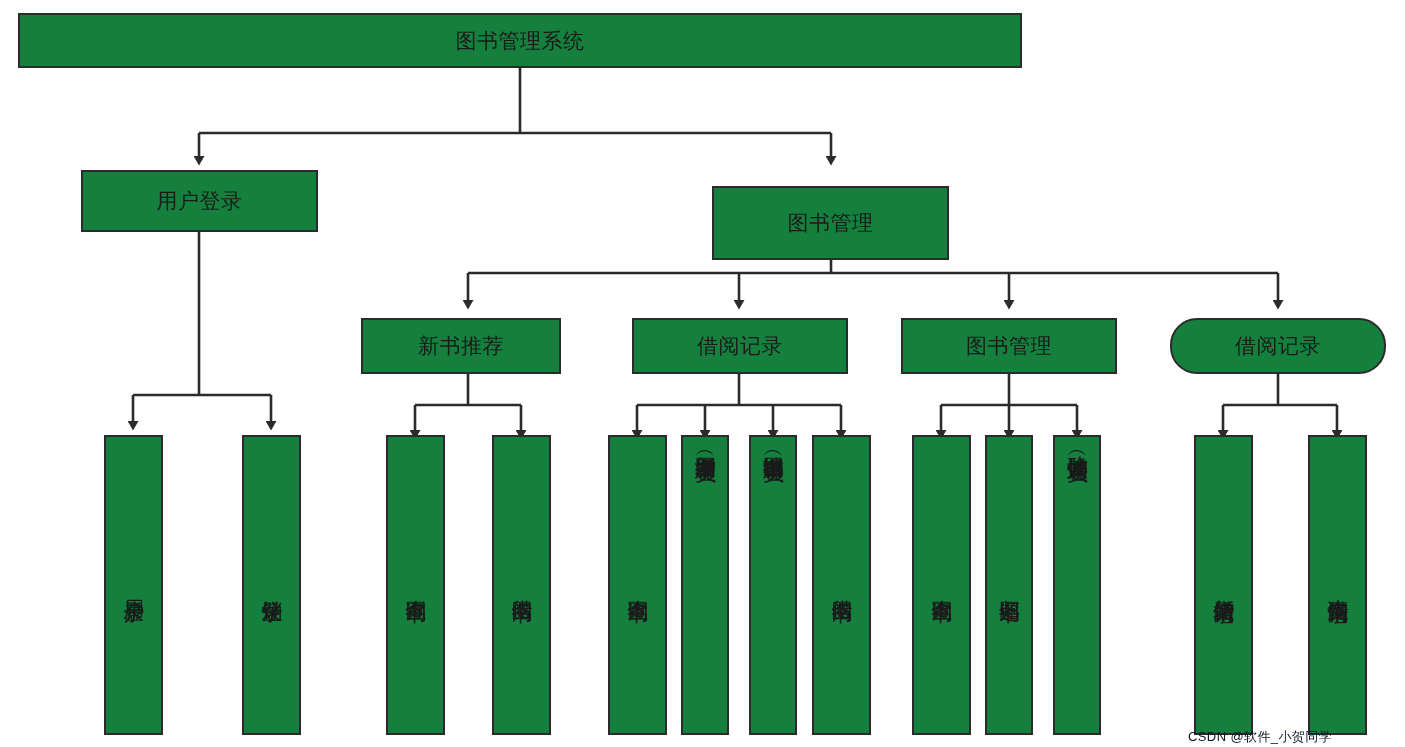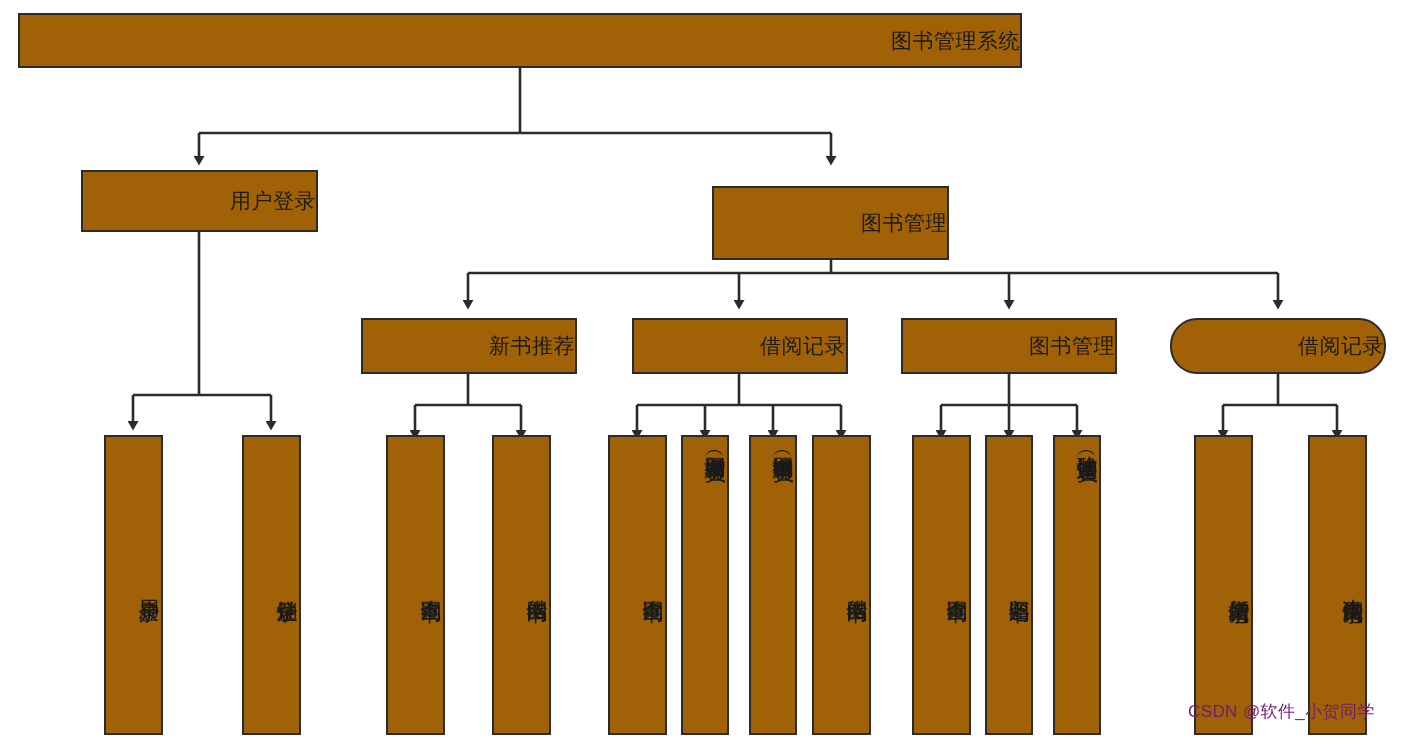--- a/index.html
+++ b/index.html
@@ -20,24 +20,24 @@
   #edges {
     position: absolute;
     left: 0;
     top: 0;
     width: 1405px;
     height: 747px;
   }
   .node {
     position: absolute;
     box-sizing: border-box;
-    background: #a16207;
+    background: #15803d;
     border: 2px solid #2b2b2b;
     display: flex;
-    justify-content: flex-end;
+    justify-content: center;
     z-index: 5;
   }
   
   .node.h {
     align-items: center;
   }
   .node.h .label {
     font-size: 21px;
     color: #1a1a1a;
     line-height: 1.1;
@@ -61,23 +61,23 @@
   
   .node.v.centered {
     align-items: center;
   }
   .node.v.centered .label {
     padding-top: 0;
   }
   .watermark {
     position: absolute;
     left: 1188px;
-    top: 700px;
-    font-size: 17px;
-    color: #701a75;
+    top: 728px;
+    font-size: 13px;
+    color: #0f172a;
     white-space: nowrap;
     z-index: 9;
     letter-spacing: 0.4px;
   }
 </style>
 </head>
 <body>
 
 <div id="canvas">
 
@@ -135,21 +135,21 @@
     <span class="label">图书管理系统</span>
   </div>
 
   <div class="node h" style="left:81px; top:170px; width:237px; height:62px;">
     <span class="label">用户登录</span>
   </div>
   <div class="node h" style="left:712px; top:186px; width:237px; height:74px;">
     <span class="label">图书管理</span>
   </div>
 
-  <div class="node h" style="left:361px; top:318px; width:216px; height:56px;">
+  <div class="node h" style="left:361px; top:318px; width:200px; height:56px;">
     <span class="label">新书推荐</span>
   </div>
   <div class="node h" style="left:632px; top:318px; width:216px; height:56px;">
     <span class="label">借阅记录</span>
   </div>
   <div class="node h" style="left:901px; top:318px; width:216px; height:56px;">
     <span class="label">图书管理</span>
   </div>
   <div class="node h" style="left:1170px; top:318px; width:216px; height:56px;border-radius:27px;">
     <span class="label">借阅记录</span>

